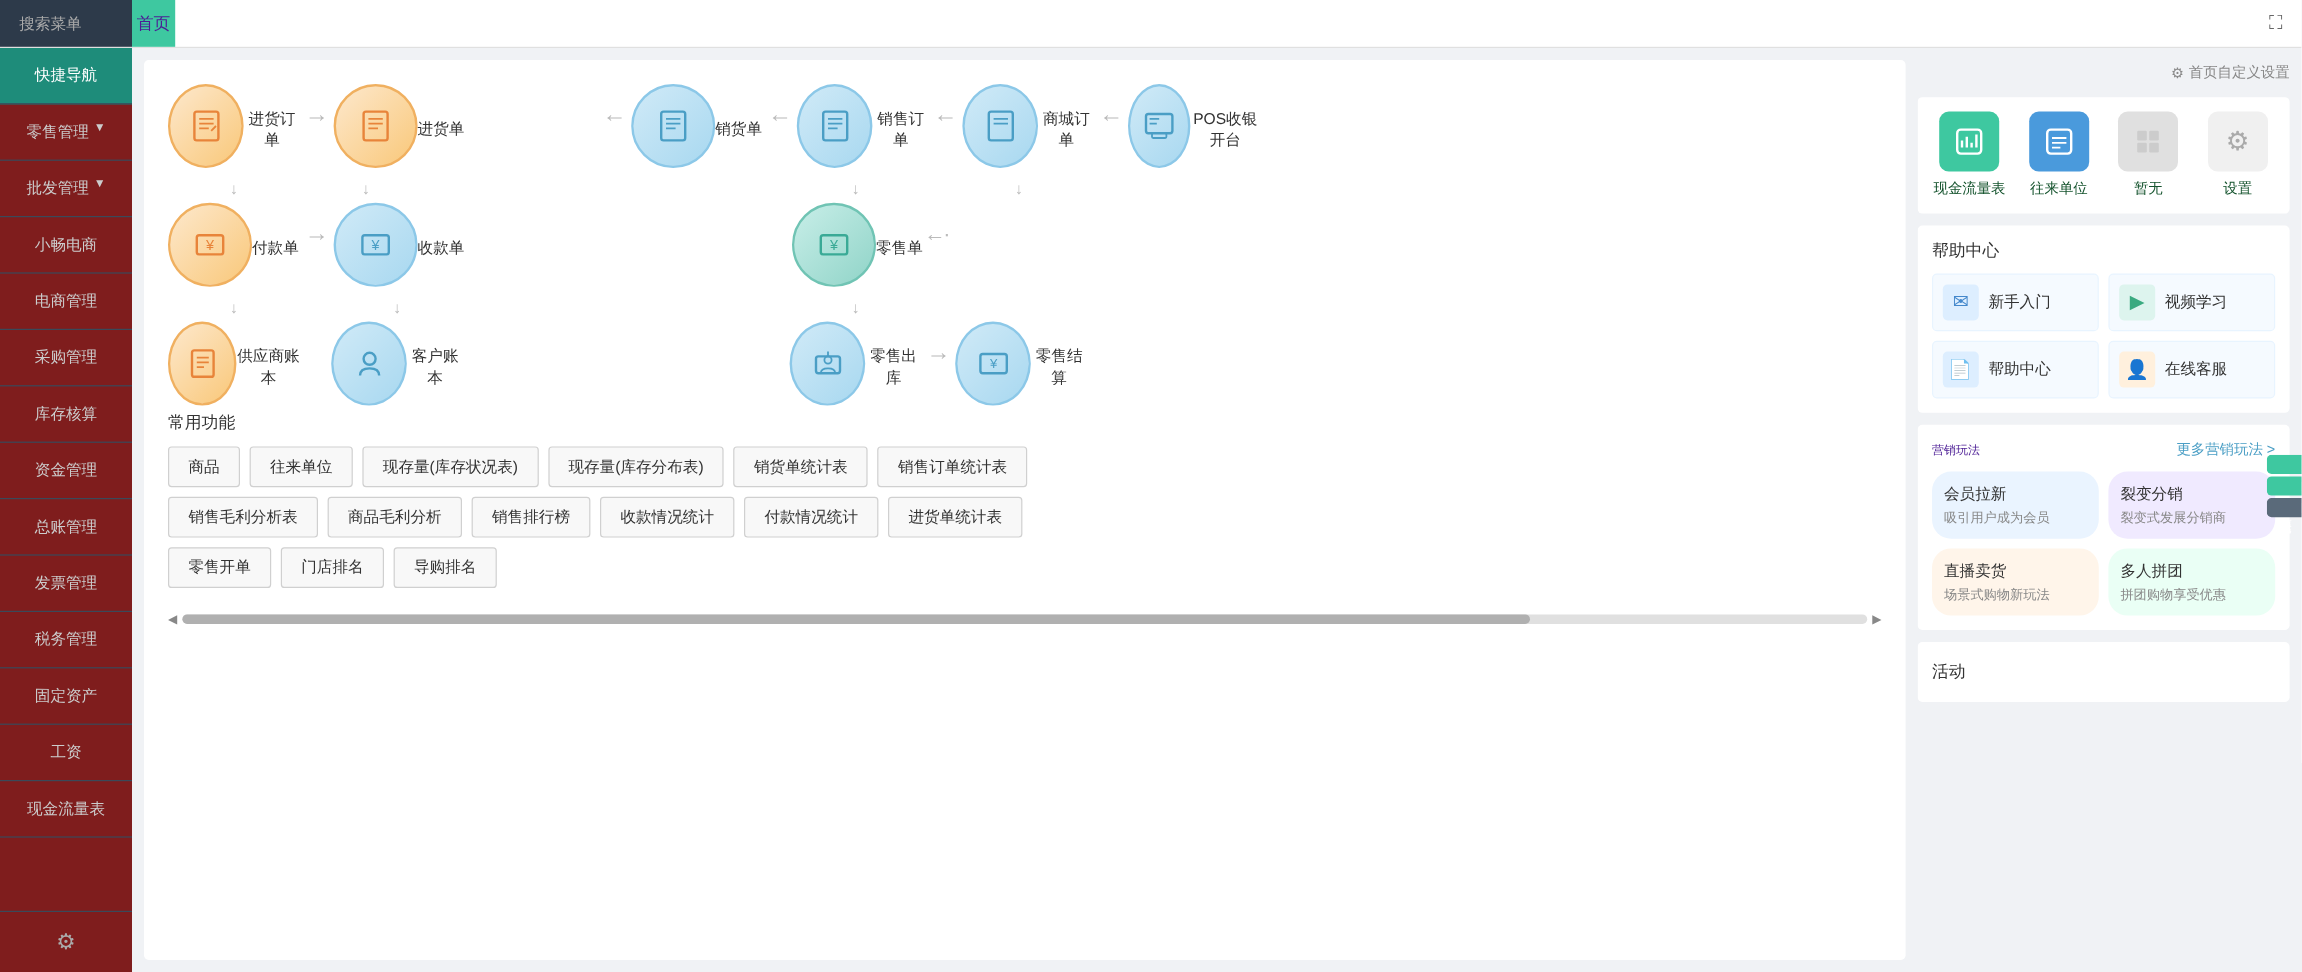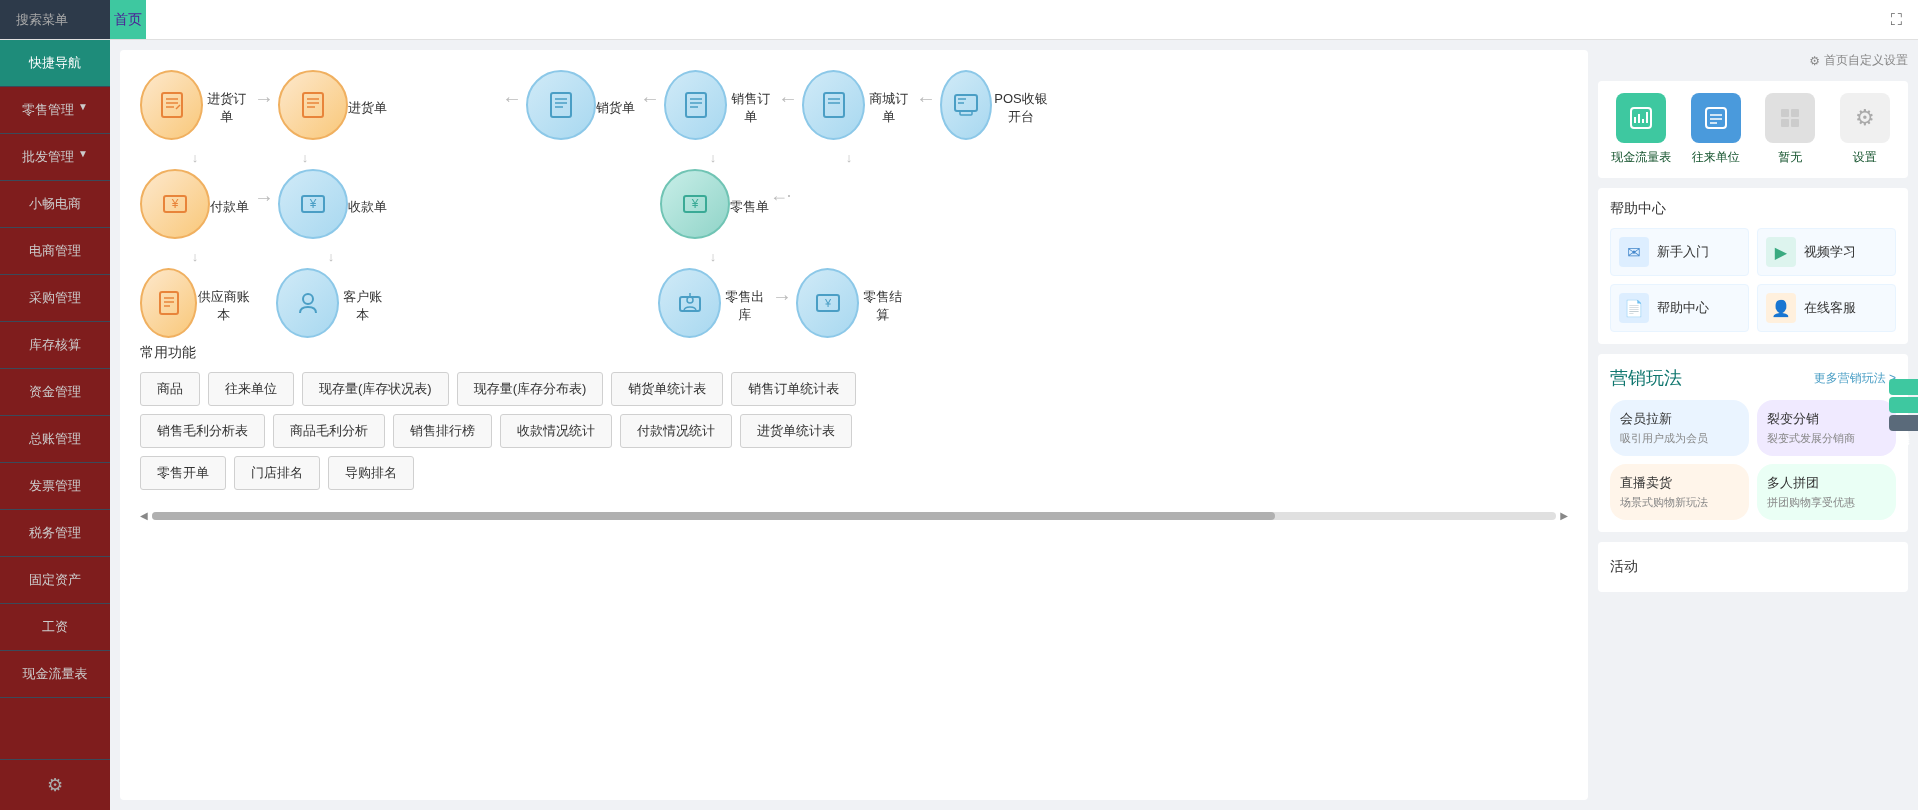--- a/index.html
+++ b/index.html
@@ -74,21 +74,21 @@
     .help-item { display: flex; align-items: center; gap: 8px; padding: 8px; border: 1px solid #e8f4ff; border-radius: 4px; cursor: pointer; background: #f5faff; }
     .help-icon { width: 30px; height: 30px; border-radius: 4px; display: flex; align-items: center; justify-content: center; font-size: 16px; }
     .help-icon.blue { background: #ddeeff; color: #4488cc; }
     .help-icon.green { background: #ddf4ee; color: #3aaa80; }
     .help-icon.orange { background: #fff0dd; color: #e09040; }
     .help-text { font-size: 13px; color: #333; }
 
     
     .marketing-card { background: #fff; border-radius: 4px; padding: 12px; }
     .marketing-header { display: flex; justify-content: space-between; align-items: center; margin-bottom: 10px; }
-    .marketing-title { font-size: 18px; color: #0f766e; font-weight: 500; }
+    .marketing-title { font-size: 10px; color: #4c1d95; font-weight: 500; }
     .marketing-more { font-size: 12px; color: #4a9ec5; cursor: pointer; }
     .marketing-grid { display: grid; grid-template-columns: 1fr 1fr; gap: 8px; }
     .marketing-item { border-radius: 16px; padding: 10px; cursor: pointer; }
     .marketing-item.blue-light { background: #eaf4ff; }
     .marketing-item.purple-light { background: #f0eaff; }
     .marketing-item.orange-light { background: #fff5ea; }
     .marketing-item.green-light { background: #eafff5; }
     .marketing-item-title { font-size: 13px; color: #333; font-weight: 500; margin-bottom: 3px; }
     .marketing-item-sub { font-size: 11px; color: #888; }
 

